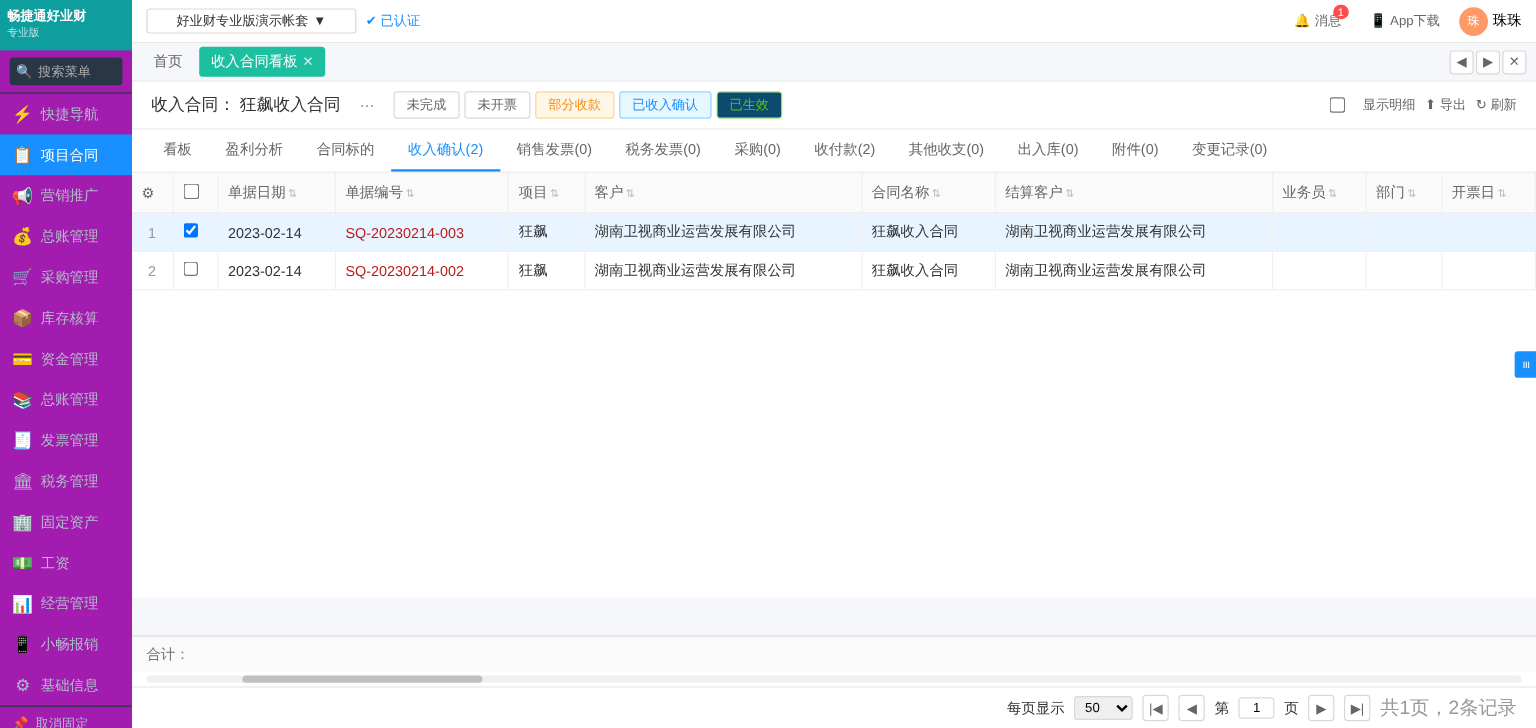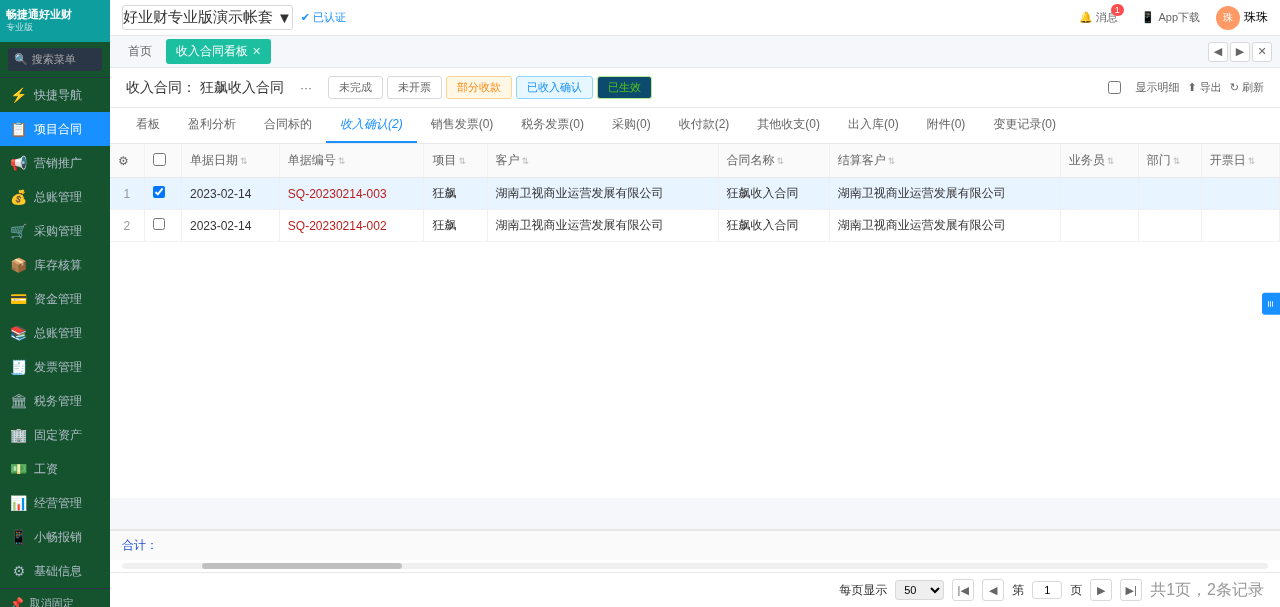--- a/index.html
+++ b/index.html
@@ -1,36 +1,36 @@
 <!DOCTYPE html>
 <html><head>
   <meta charset="utf-8">
   <style>
     * { box-sizing: border-box; margin: 0; padding: 0; }
     body { font-family: 'Microsoft YaHei', Arial, sans-serif; font-size: 12px; background: #f0f2f5; display: flex; height: 607px; overflow: hidden; }
 
     
-    .sidebar { width: 110px; background: #14532d; display: flex; flex-direction: column; height: 100%; flex-shrink: 0; }
+    .sidebar { width: 110px; background: #a21caf; display: flex; flex-direction: column; height: 100%; flex-shrink: 0; }
     .sidebar-logo { background: #0e9e9e; padding: 8px 6px; display: flex; align-items: center; gap: 4px; }
     .sidebar-logo-text { color: white; font-size: 11px; font-weight: bold; line-height: 1.2; }
     .sidebar-logo-sub { color: rgba(255,255,255,0.7); font-size: 9px; }
     .sidebar-search { padding: 6px 8px; border-bottom: 1px solid #2a3545; }
     .sidebar-search-btn { background: #2a3545; border: none; color: #aaa; width: 100%; padding: 4px 6px; border-radius: 3px; cursor: pointer; font-size: 11px; display: flex; align-items: center; gap: 4px; }
     .sidebar-nav-item { display: flex; align-items: center; gap: 6px; padding: 8px 10px; color: #b0bcc8; cursor: pointer; font-size: 12px; transition: background 0.2s; }
     .sidebar-nav-item.active { background: #1890ff; color: white; }
     .sidebar-nav-icon { width: 18px; height: 18px; display: flex; align-items: center; justify-content: center; font-size: 14px; flex-shrink: 0; }
     .sidebar-footer { margin-top: auto; border-top: 1px solid #2a3545; }
     .sidebar-footer-item { display: flex; align-items: center; gap: 6px; padding: 7px 10px; color: #b0bcc8; cursor: pointer; font-size: 11px; }
 
     
     .main { flex: 1; display: flex; flex-direction: column; overflow: hidden; }
 
     
     .topbar { background: #fff; height: 36px; display: flex; align-items: center; padding: 0 12px; border-bottom: 1px solid #e8e8e8; gap: 8px; }
-    .topbar-selector { display: flex; align-items: center; gap: 4px; border: 1px solid #d9d9d9; border-radius: 3px; padding: 2px 0; font-size: 15px; color: #333; cursor: pointer; min-width: 140px; }
+    .topbar-selector { display: flex; align-items: center; gap: 4px; border: 1px solid #d9d9d9; border-radius: 3px; padding: 2px 24px; font-size: 11px; color: #333; cursor: pointer; min-width: 140px; }
     .topbar-verified { color: #1890ff; font-size: 11px; display: flex; align-items: center; gap: 3px; }
     .topbar-right { margin-left: auto; display: flex; align-items: center; gap: 16px; }
     .topbar-msg { display: flex; align-items: center; gap: 3px; cursor: pointer; color: #666; font-size: 11px; position: relative; }
     .badge { background: #ff4d4f; color: white; border-radius: 8px; padding: 1px 4px; font-size: 9px; position: absolute; top: -6px; right: -6px; }
     .topbar-app { display: flex; align-items: center; gap: 3px; cursor: pointer; color: #666; font-size: 11px; }
     .topbar-user { display: flex; align-items: center; gap: 4px; cursor: pointer; }
     .avatar { width: 24px; height: 24px; border-radius: 50%; background: #ff9966; display: flex; align-items: center; justify-content: center; color: white; font-size: 10px; }
 
     
     .tabbar { background: #f5f7fa; height: 32px; display: flex; align-items: center; padding: 0 8px; border-bottom: 1px solid #e8e8e8; gap: 4px; }
@@ -47,37 +47,37 @@
     .status-btn.orange { background: #fff7e6; border-color: #ffd591; color: #fa8c16; }
     .status-btn.blue { background: #e6f7ff; border-color: #91d5ff; color: #1890ff; }
     .status-btn.green { background: #0c4a6e; border-color: #b7eb8f; color: #52c41a; text-align: center; }
     .content-header-right { margin-left: auto; display: flex; align-items: center; gap: 8px; }
     .header-action-btn { display: flex; align-items: center; gap: 3px; cursor: pointer; color: #666; font-size: 11px; }
     .show-detail-check { display: flex; align-items: center; gap: 15px; font-size: 11px; color: #666; }
 
     
     .tabs-nav { background: #fff; display: flex; border-bottom: 1px solid #e8e8e8; padding: 0 12px; }
     .tab-item { padding: 8px 14px; font-size: 12px; color: #666; cursor: pointer; border-bottom: 2px solid transparent; white-space: nowrap; }
-    .tab-item.active { color: #1890ff; border-bottom-color: #1890ff; font-style: italic; }
+    .tab-item.active { color: #1890ff; border-bottom-color: #1890ff; }
 
     
     .table-area { flex: 1; background: #fff; overflow: auto; margin: 0; }
     table { width: 100%; border-collapse: collapse; font-size: 12px; }
     thead tr { background: #fafafa; }
     th { padding: 8px 8px; text-align: left; color: #666; font-weight: normal; border-bottom: 1px solid #e8e8e8; border-right: 1px solid #f0f0f0; white-space: nowrap; }
     td { padding: 7px 8px; border-bottom: 1px solid #f0f0f0; border-right: 1px solid #f0f0f0; color: #333; white-space: nowrap; }
     tr.selected td { background: #e8f4ff; }
     .table-link { color: #b91c1c; text-decoration: none; cursor: pointer; }
     .row-num { color: #999; text-align: center; }
     .col-sort { display: flex; align-items: center; gap: 2px; cursor: pointer; }
     .sort-icon { color: #bbb; font-size: 9px; }
     .checkbox { width: 12px; height: 12px; }
 
     
-    .summary-row { background: #fafafa; border-top: 2px solid #e8e8e8; padding: 6px 12px; display: flex; align-items: center; font-size: 12px; color: #1d4ed8; margin-top: 31px; }
+    .summary-row { background: #fafafa; border-top: 2px solid #e8e8e8; padding: 6px 12px; display: flex; align-items: center; font-size: 12px; color: #737373; margin-top: 31px; }
     .summary-label { font-weight: 500; }
 
     
     .scroll-bar-row { padding: 3px 12px; background: #fff; }
     .scroll-track { height: 6px; background: #f0f0f0; border-radius: 3px; }
     .scroll-thumb { height: 6px; background: #c0c0c0; border-radius: 3px; width: 200px; margin-left: 80px; }
 
     
     .pagination { background: #fff; padding: 6px 16px; display: flex; align-items: center; justify-content: flex-end; border-top: 1px solid #e8e8e8; gap: 8px; font-size: 12px; color: #333; }
     .page-size-select { border: 1px solid #d9d9d9; border-radius: 3px; padding: 2px 4px; font-size: 11px; }

